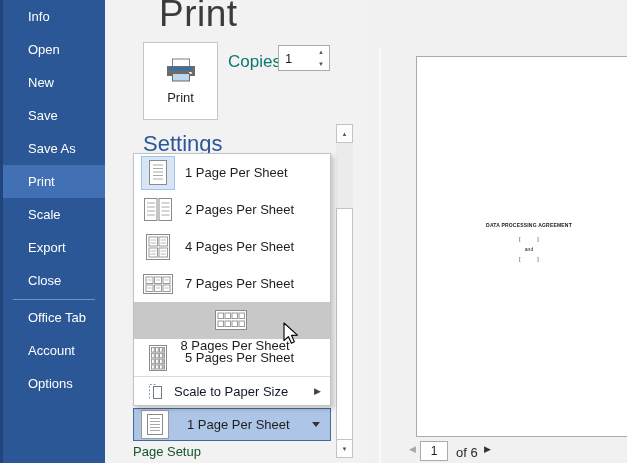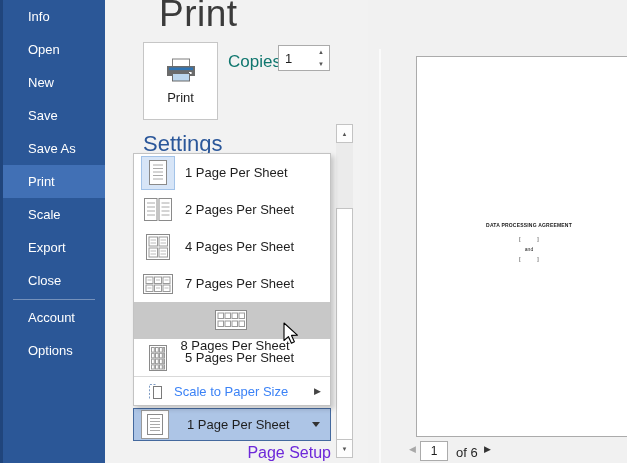--- a/index.html
+++ b/index.html
@@ -34,33 +34,33 @@
   .menu{position:absolute;left:133px;top:153px;width:196px;background:#fff;border:1px solid #c3c3c3;
         box-shadow:3px 3px 5px rgba(0,0,0,.18);z-index:5;}
   .menu-row{height:37px;display:flex;align-items:center;padding-left:6px;cursor:pointer;}
   .menu-row.hovered{background:#C8C8C8;flex-direction:column;}
   .icon-cell{width:36px;height:36px;display:flex;align-items:center;justify-content:center;
              margin-right:9px;flex:none;box-sizing:border-box;}
   .icon-cell.selected{background:#D7E5F7;border:1px solid #A3C3E8;width:34px;height:34px;margin:1px 10px 1px 1px;}
   .menu-label{font-size:13px;color:#1e1e1e;white-space:nowrap;}
   .menu-sep{height:1px;background:#d9d9d9;}
   .scale-row{height:28px;display:flex;align-items:center;padding:0 9px 0 13px;cursor:pointer;}
-  .scale-label{font-size:13px;color:#3b82f6;margin-left:11px;}
+  .scale-label{font-size:13px;color:#0f172a;margin-left:11px;}
   .scale-arrow{margin-left:auto;font-size:9px;color:#444;}
 
   
   .dropdown-btn{position:absolute;left:133px;top:408px;width:198px;height:33px;background:#ADC5E6;
                 border:1px solid #44699E;box-sizing:border-box;display:flex;align-items:center;cursor:pointer;}
   .dd-icon-box{width:26px;height:27px;background:#fff;border:1px solid #9a9a9a;margin-left:7px;
                display:flex;align-items:center;justify-content:center;flex:none;}
   .dd-label{font-size:13px;color:#1e1e1e;margin-left:18px;}
   .dd-arrow{margin-left:auto;margin-right:10px;width:0;height:0;
             border-left:4px solid transparent;border-right:4px solid transparent;border-top:5px solid #333;}
-  .page-setup{position:absolute;left:133px;top:444px;width:198px;text-align:right;
-              font-size:16px;color:#6d28d9;cursor:pointer;}
+  .page-setup{position:absolute;left:133px;top:444px;width:198px;text-align:left;
+              font-size:13px;color:#14532d;cursor:pointer;}
 
   
   .scrollbar{position:absolute;left:336px;top:124px;width:17px;height:334px;background:#EBEBEB;}
   .sb-btn{position:absolute;left:0;width:15px;height:17px;background:#FDFDFD;border:1px solid #c3c3c3;
           display:flex;align-items:center;justify-content:center;font-size:6px;color:#555;cursor:pointer;}
   .sb-up{top:0;}
   .sb-down{bottom:0;}
   .sb-thumb{position:absolute;left:0;top:84px;width:15px;height:230px;background:#fff;border:1px solid #c3c3c3;cursor:grab;}
 
   
@@ -92,20 +92,21 @@
       <div class="nav-item">Info</div>
       <div class="nav-item">Open</div>
       <div class="nav-item">New</div>
       <div class="nav-item">Save</div>
       <div class="nav-item">Save As</div>
       <div class="nav-item selected">Print</div>
       <div class="nav-item">Scale</div>
       <div class="nav-item">Export</div>
       <div class="nav-item">Close</div>
       <div class="nav-divider"></div>
+      <div class="nav-item">Office Tab</div>
       <div class="nav-item">Account</div>
       <div class="nav-item">Options</div>
     </div>
     <div class="sidebar-edge"></div>
   </div>
 
   <div class="page-title">Print</div>
 
   <div class="print-btn">
     <span>

